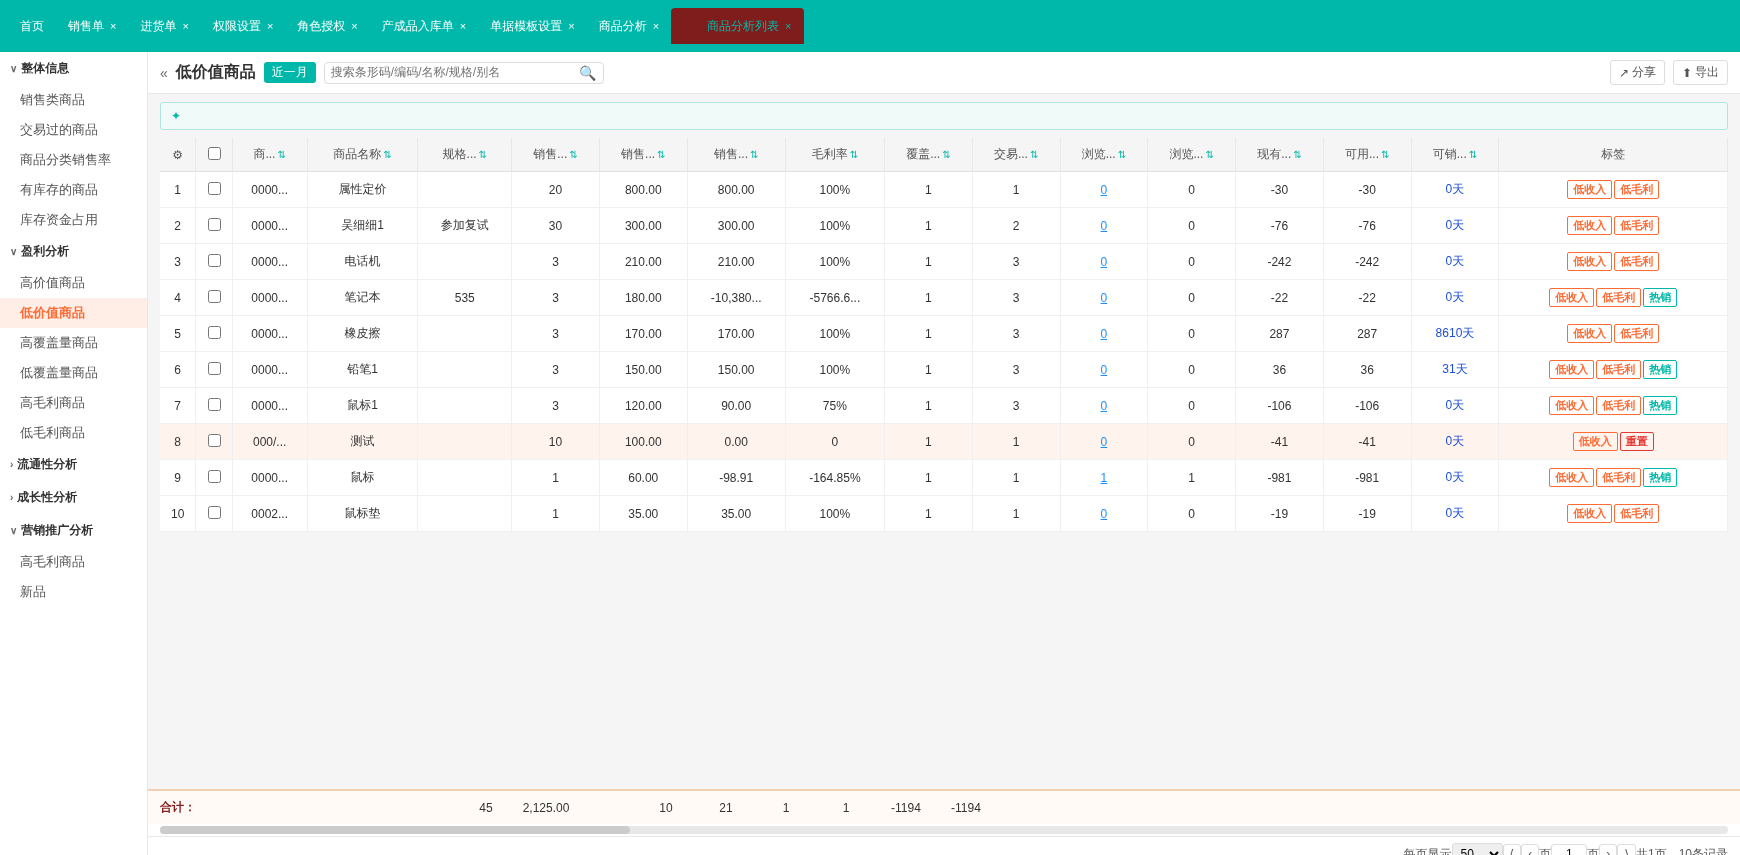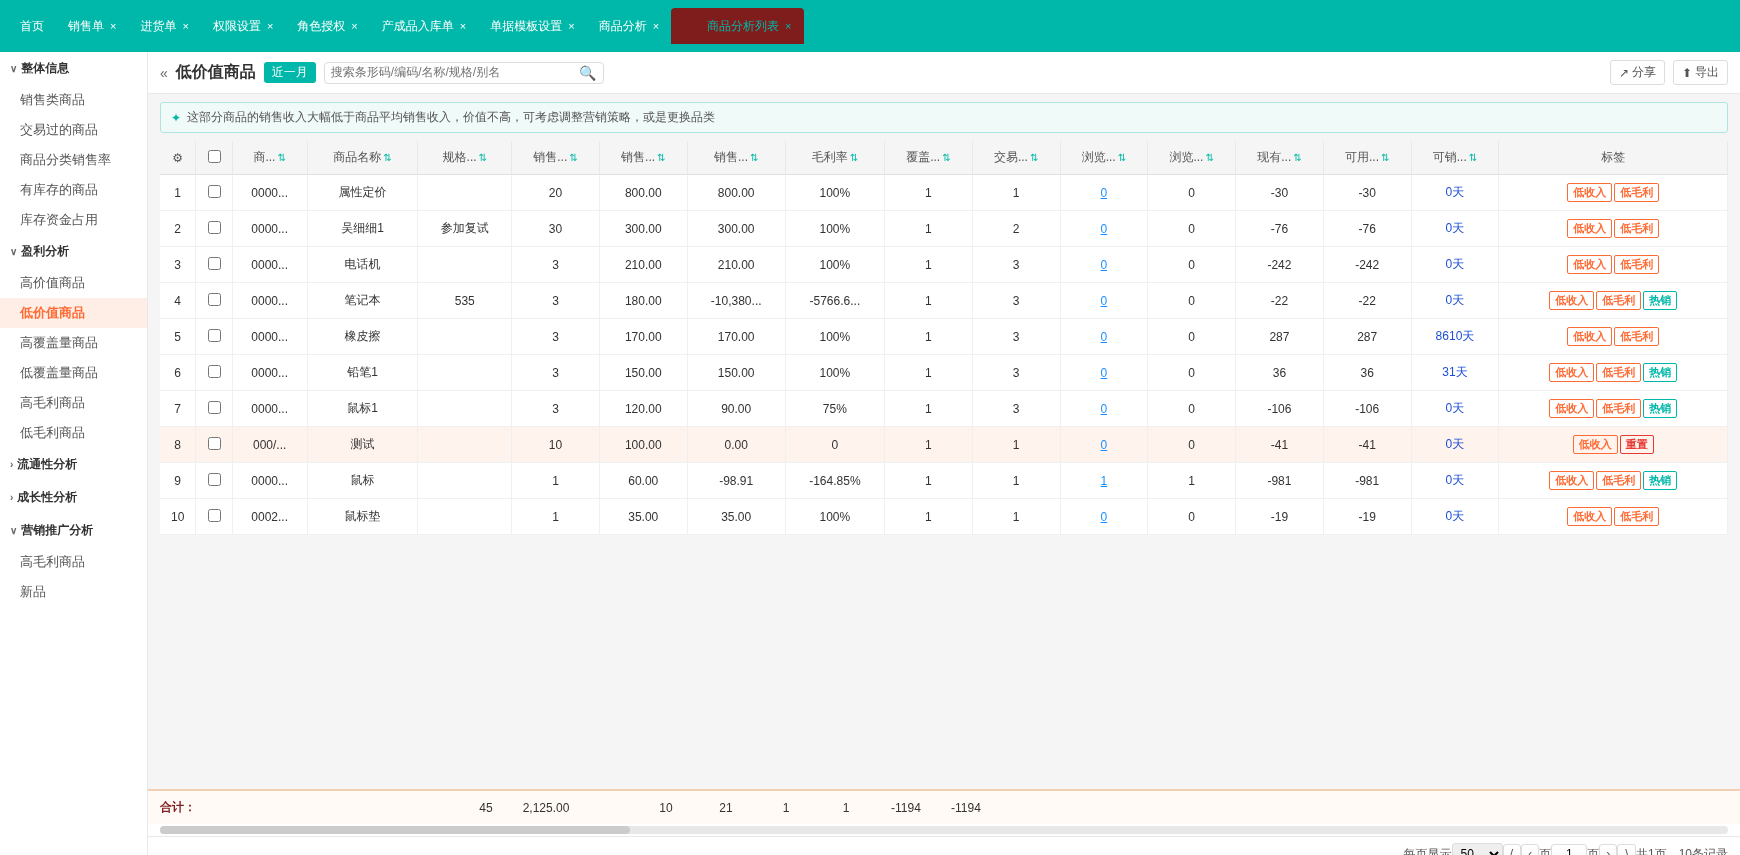--- a/index.html
+++ b/index.html
@@ -387,21 +387,20 @@
         </div>
         <div class="action-btn">
           <span>⬆</span>
           <span>导出</span>
         </div>
       </div>
     </div>
 
     <div class="notice-bar">
       <span class="notice-icon">✦</span>
-      <span>这部分商品的销售收入大幅低于商品平均销售收入，价值不高，可考虑调整营销策略，或是更换品类</span>
     </div>
 
     <div class="table-wrap">
       <table>
         <thead>
           <tr>
             <th>⚙</th>
             <th><input type="checkbox" style=""></th>
             <th><span>商...</span><span class="sort-icon">⇅</span></th>
             <th><span>商品名称</span><span class="sort-icon">⇅</span></th>

